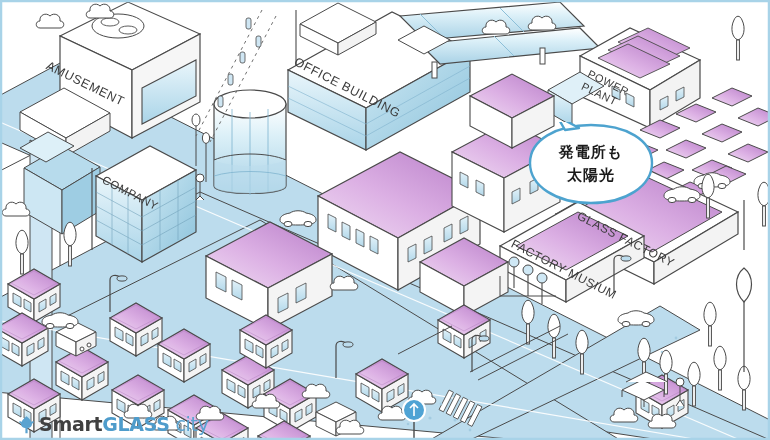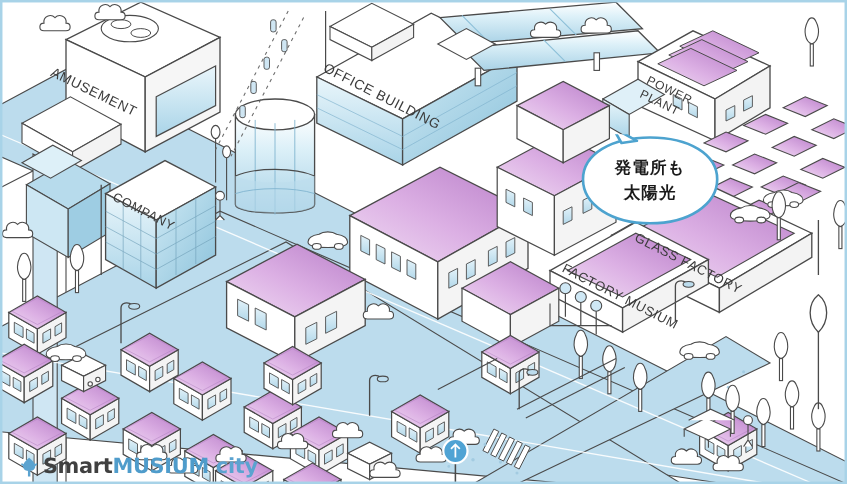--- a/index.html
+++ b/index.html
@@ -35,21 +35,21 @@
   #logo .wordmark {
     font-family: "DejaVu Sans", sans-serif;
     font-size: 19px;
     font-weight: 700;
     letter-spacing: -0.3px;
     line-height: 1;
     white-space: nowrap;
   }
   #logo .wm-a { color: #404040; }
   #logo .wm-b { color: #4f9ccb; }
-  #logo .wm-c { color: #5ba3d0; font-weight: 700; }
+  #logo .wm-c { color: #5ba3d0; font-weight: 400; }
 
   
   #balloon {
     position: absolute;
     left: 527px; top: 122px;
     width: 128px; height: 84px;
     z-index: 35;
   }
   #balloon .bal-text {
     position: absolute;
@@ -588,17 +588,17 @@
   </div>
 
   <div id="logo">
     <svg class="leafmark" viewBox="0 0 17 19">
       <path d="M8.5 1.2 C 5.2 4.0 3.0 6.2 3.0 9.0 C 3.0 11.4 5.2 13.0 7.4 13.0
                L 7.4 18.2 L 9.6 18.2 L 9.6 13.0 C 11.8 13.0 14.0 11.4 14.0 9.0
                C 14.0 6.2 11.8 4.0 8.5 1.2 Z" fill="#5ba3d0"></path>
       <path d="M2.0 7.0 L 5.0 9.2 M15.0 7.0 L 12.0 9.2" stroke="#5ba3d0" stroke-width="1.6" fill="none" stroke-linecap="round"></path>
     </svg>
     <div class="wordmark">
-      <span class="wm-a">Smart</span><span class="wm-b">MUSIUM</span><span class="wm-c"> city</span>
+      <span class="wm-a">Smart</span><span class="wm-b">GLASS</span><span class="wm-c"> city</span>
     </div>
   </div>
 
 </div>
 
 </body></html>

